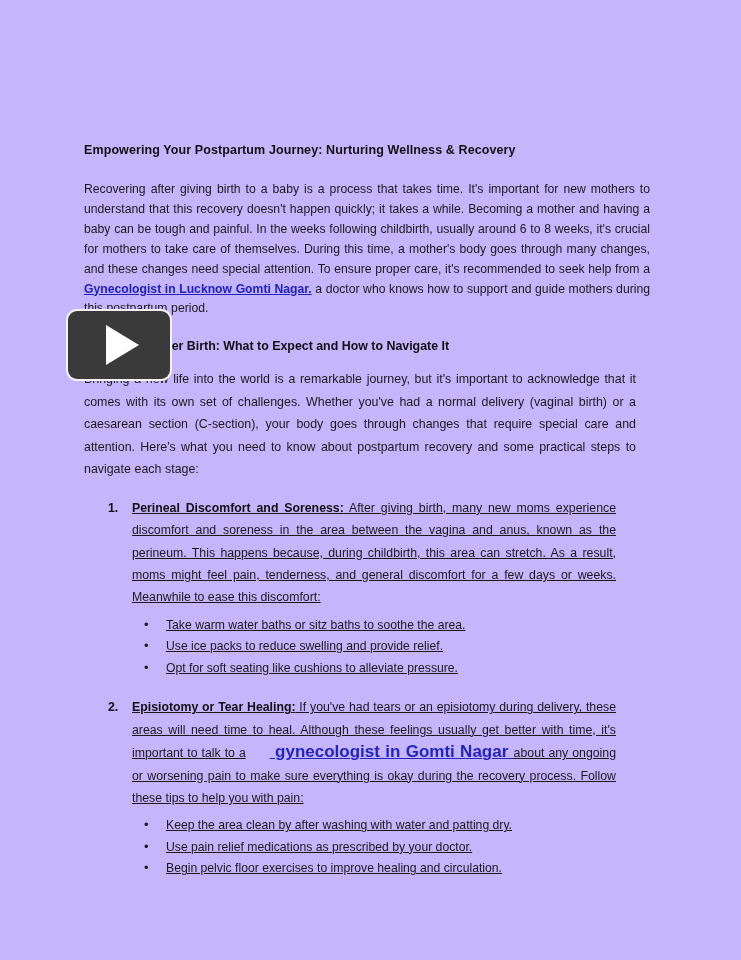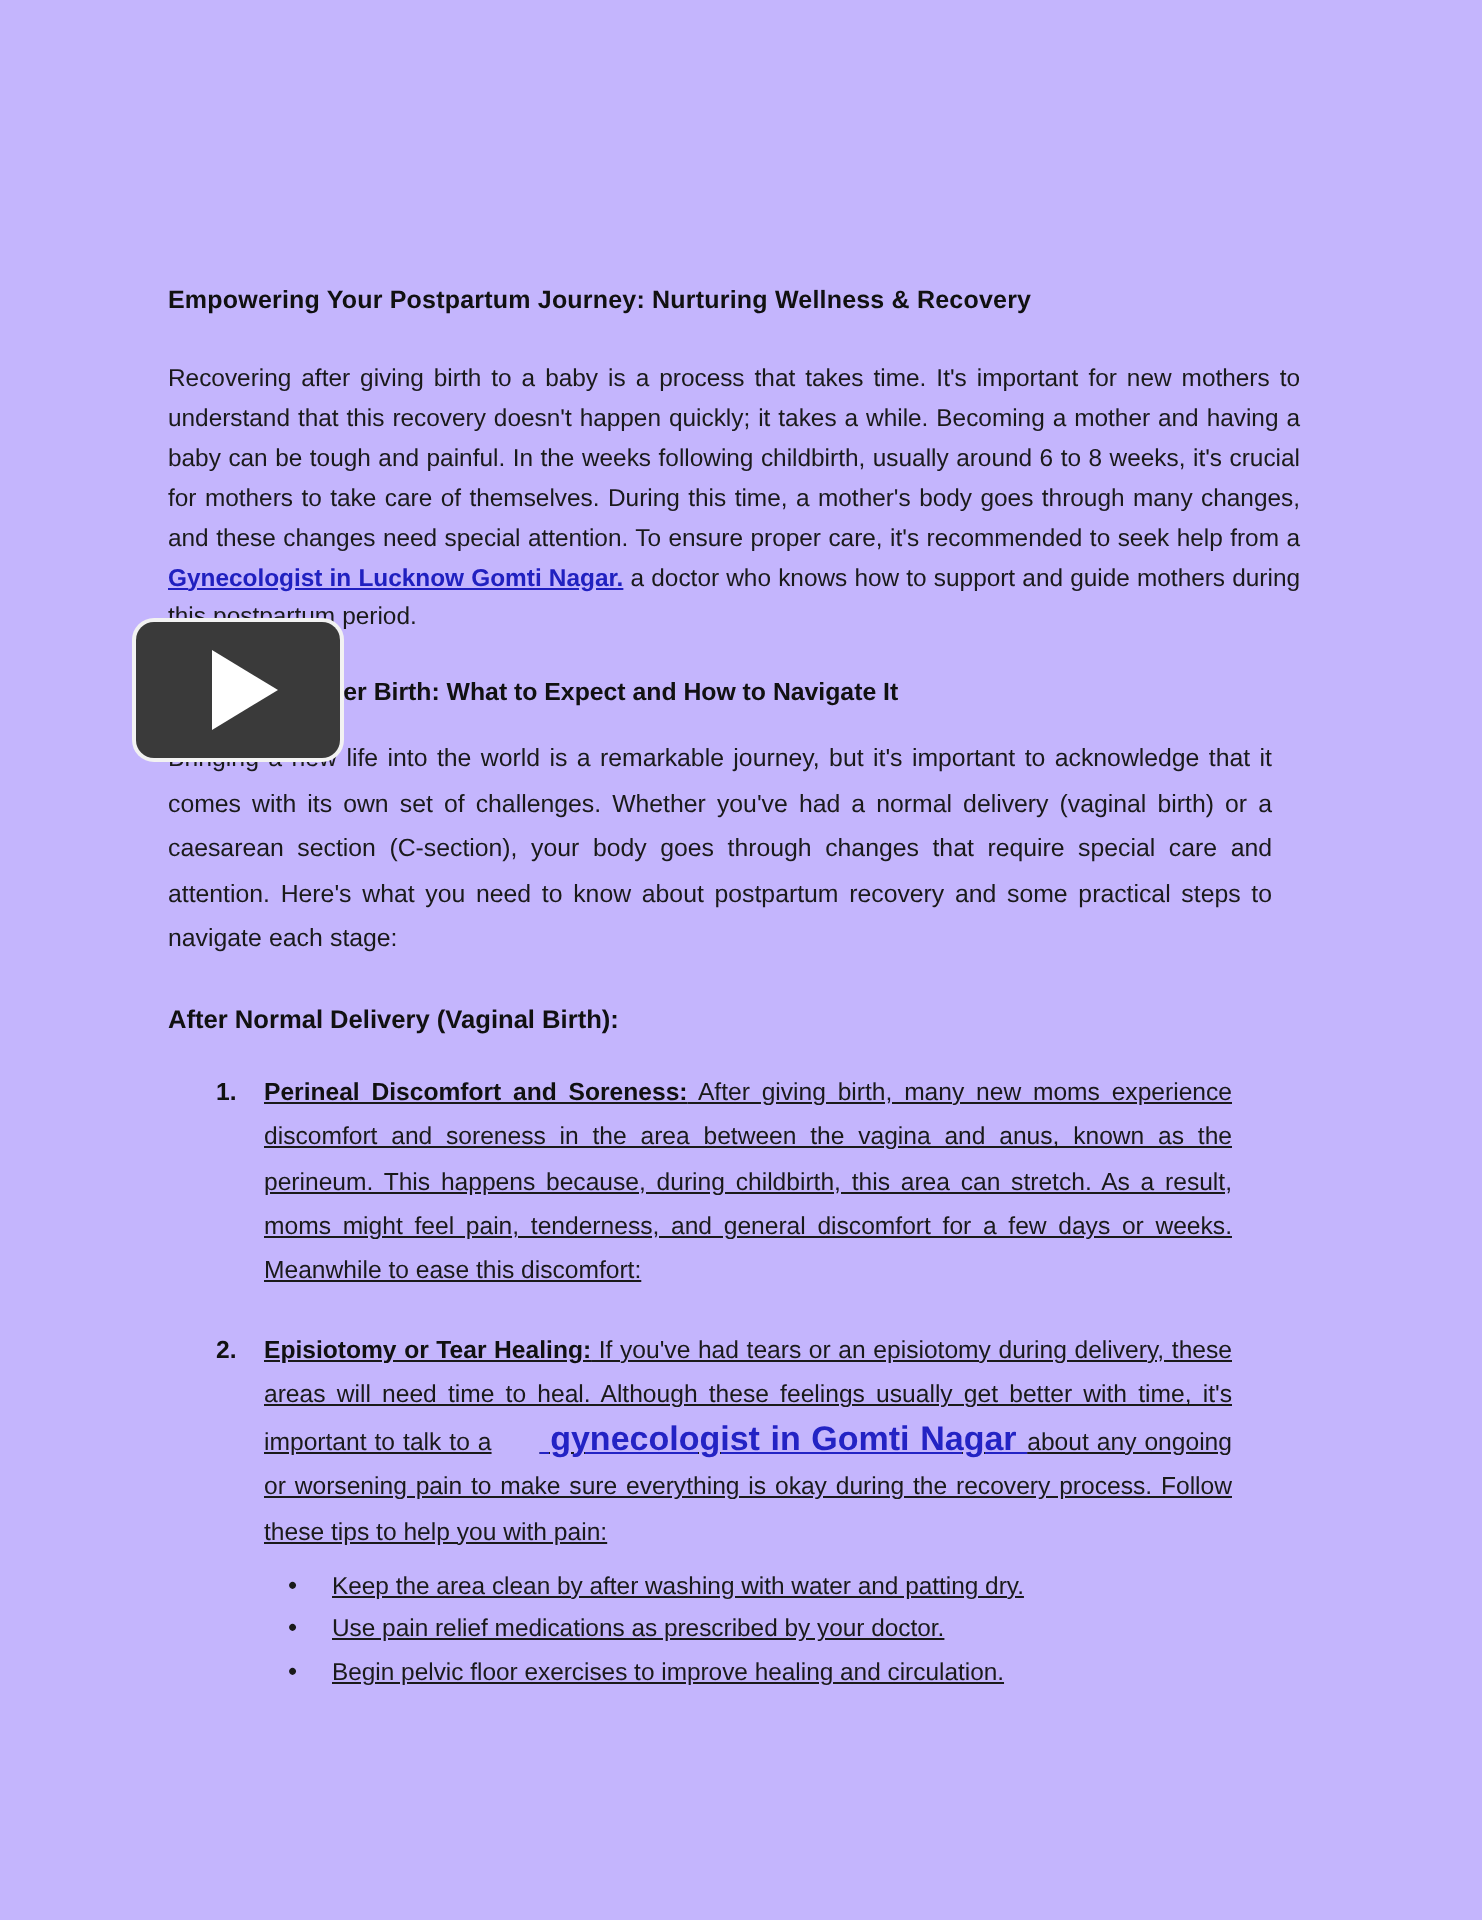--- a/index.html
+++ b/index.html
@@ -174,26 +174,30 @@
   <div class="content">
 
     <h1 class="doc-title">Empowering Your Postpartum Journey: Nurturing Wellness &amp; Recovery</h1>
 
     <p class="para para-intro"><span>Recovering after giving birth to a baby is a process that takes time. It's important for new mothers to understand that this recovery doesn't happen quickly; it takes a while. Becoming a mother and having a baby can be tough and painful. In the weeks following childbirth, usually around 6 to 8 weeks, it's crucial for mothers to take care of themselves. During this time, a mother's body goes through many changes, and these changes need special attention. To ensure proper care, it's recommended to seek help from a </span><a class="doclink" href="#">Gynecologist in Lucknow Gomti Nagar.</a><span> a doctor who knows how to support and guide mothers during this postpartum period.</span></p>
 
     <h2 class="section-head">Recovering After Birth: What to Expect and How to Navigate It</h2>
 
     <p class="para para-body">Bringing a new life into the world is a remarkable journey, but it's important to acknowledge that it comes with its own set of challenges. Whether you've had a normal delivery (vaginal birth) or a caesarean section (C-section), your body goes through changes that require special care and attention. Here's what you need to know about postpartum recovery and some practical steps to navigate each stage:</p>
 
-    <h2 class="section-head-2">After Normal Delivery (Vaginal Birth):</h2>
 
     <ol class="numlist">
 
       <li>
         <span class="li-lead">Perineal Discomfort and Soreness:</span><span> After giving birth, many new moms experience discomfort and soreness in the area between the vagina and anus, known as the perineum. This happens because, during childbirth, this area can stretch. As a result, moms might feel pain, tenderness, and general discomfort for a few days or weeks. Meanwhile to ease this discomfort:</span>
+        <ul class="bullets">
+          <li>Take warm water baths or sitz baths to soothe the area.</li>
+          <li>Use ice packs to reduce swelling and provide relief.</li>
+          <li>Opt for soft seating like cushions to alleviate pressure.</li>
+        </ul>
       </li>
 
       <li>
         <span class="li-lead">Episiotomy or Tear Healing:</span><span> If you've had tears or an episiotomy during delivery, these areas will need time to heal. Although these feelings usually get better with time, it's important to talk to a</span><a class="doclink-2" href="#"> gynecologist in Gomti Nagar </a><span>about any ongoing or worsening pain to make sure everything is okay during the recovery process. Follow these tips to help you with pain:</span>
         <ul class="bullets">
           <li>Keep the area clean by after washing with water and patting dry.</li>
           <li>Use pain relief medications as prescribed by your doctor.</li>
           <li>Begin pelvic floor exercises to improve healing and circulation.</li>
         </ul>
       </li>

